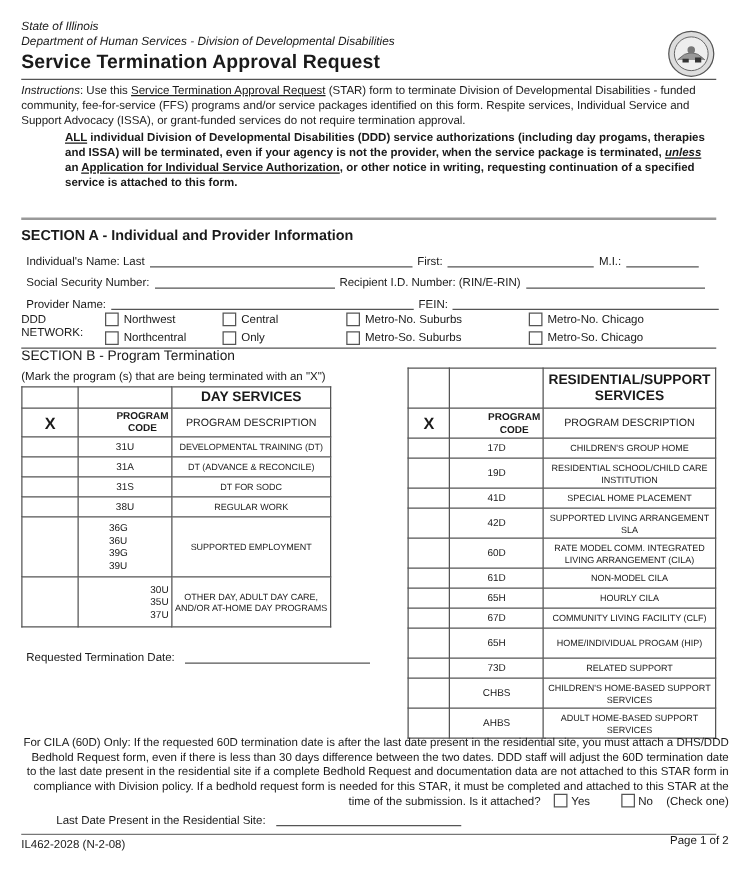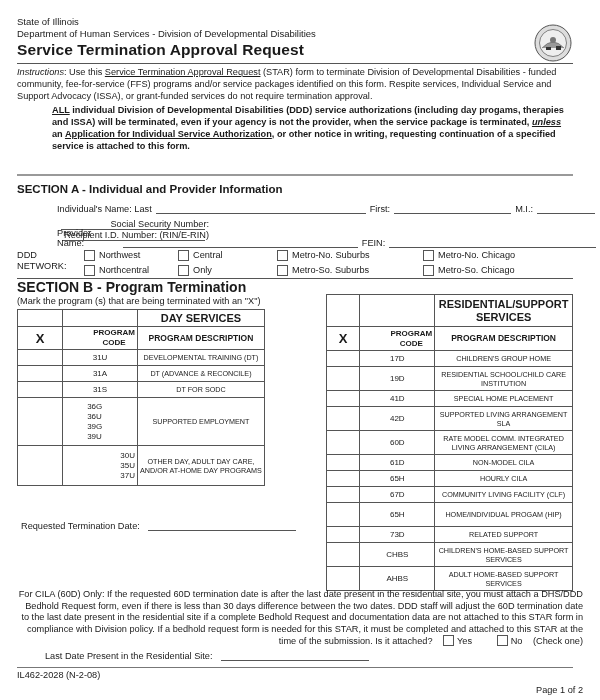--- a/index.html
+++ b/index.html
@@ -1,55 +1,55 @@
 <!DOCTYPE html>
 <html><head>
 <meta charset="utf-8">
 <style>
   * { box-sizing: border-box; margin: 0; padding: 0; }
   html, body { width: 600px; height: 700px; background: #ffffff; overflow: hidden; }
   body { font-family: "Liberation Sans", sans-serif; color: #1a1a1a; position: relative; }
 
   .abs { position: absolute; }
-  .state { left: 17px; top: 16px; font-size: 9.5px; line-height: 12px; }
+  .state { left: 17px; top: 16px; font-size: 9.5px; line-height: 12px; font-style: italic; }
   .title { left: 17px; top: 41px; font-size: 15.5px; font-weight: bold; letter-spacing: 0.1px; }
   .seal { left: 534px; top: 24px; width: 38px; height: 38px; }
   .hr1 { left: 17px; top: 63px; width: 556px; height: 1px; background: #555; }
   .instructions { left: 17px; top: 66px; width: 560px; font-size: 9.2px; line-height: 12px; }
   .instructions u { text-decoration: underline; }
   .notice { left: 52px; top: 104px; width: 520px; font-size: 9.2px; line-height: 12px; font-weight: bold; }
   .hr2 { left: 17px; top: 174px; width: 556px; height: 2px; background: #999; }
   .secA { left: 17px; top: 183px; font-size: 11.5px; font-weight: bold; }
 
-  .row { position: absolute; left: 21px; font-size: 9.2px; height: 12px; display: flex; align-items: flex-end; margin-left: 36px; }
+  .row { position: absolute; left: 21px; font-size: 9.2px; height: 12px; display: flex; align-items: flex-end; }
   .line { border-bottom: 1px solid #555; height: 10px; margin: 0 4px; }
 
   .net-label { left: 17px; top: 250px; font-size: 9.2px; line-height: 11px; }
   .cb { position: absolute; width: 11px; height: 11px; border: 1px solid #555; background: #fff; }
   .cbl { position: absolute; font-size: 9.2px; }
 
   .hr3 { left: 17px; top: 278px; width: 556px; height: 1px; background: #555; }
-  .secB { left: 17px; top: 279px; font-size: 14px; font-weight: bold; }
+  .secB { left: 17px; top: 279px; font-size: 11px; font-weight: normal; }
   .mark { left: 17px; top: 296px; font-size: 9.2px; }
 
   table.t { position: absolute; border-collapse: collapse; }
   table.t td { border: 1px solid #555; text-align: center; vertical-align: middle; font-size: 7.2px; line-height: 9px; padding: 0 2px; }
   table.t td.code { font-size: 8px; line-height: 10px; }
   table.t td.hx { font-size: 13px; font-weight: bold; }
   table.t td.hc { font-size: 8px; font-weight: bold; line-height: 10px; padding-left: 30px; }
-  table.t td.hd { font-size: 8.5px; font-weight: bold; margin-left: 48px; }
+  table.t td.hd { font-size: 8.5px; font-weight: normal; margin-left: 48px; }
   table.t td.ht { font-size: 11px; font-weight: bold; line-height: 13px; }
 
   .rtd { left: 21px; top: 521px; font-size: 9.2px; display: flex; align-items: flex-end; }
   .cila { left: 17px; top: 589px; width: 566px; font-size: 9.2px; line-height: 11.6px; text-align: right; }
   .cila .inl-cb { display: inline-block; width: 11px; height: 11px; border: 1px solid #555; vertical-align: -2px; margin: 0 3px 0 6px; }
   .last { left: 21px; top: 651px; font-size: 9.2px; display: flex; align-items: flex-end; padding-left: 24px; }
   .hr4 { left: 17px; top: 667px; width: 556px; height: 1px; background: #777; }
   .form-id { left: 17px; top: 670px; font-size: 9.2px; }
-  .page { left: 522px; top: 685px; font-size: 9.2px; padding-left: 14px; }
+  .page { left: 522px; top: 667px; font-size: 9.2px; padding-left: 14px; }
 </style>
 </head>
 <body>
 
 <div class="abs state">
   <div>State of Illinois</div>
   <div>Department of Human Services - Division of Developmental Disabilities</div>
 </div>
 <div class="abs title">Service Termination Approval Request</div>
 <svg class="abs seal" viewBox="0 0 38 38">
@@ -76,21 +76,21 @@
 
 <div class="row" style="top:202px;">
   <span>Individual's Name:  Last</span>
   <span class="line" style="width:210px"></span>
   <span>First:</span>
   <span class="line" style="width:117px"></span>
   <span>M.I.:</span>
   <span class="line" style="width:58px"></span>
 </div>
 
-<div class="row" style="top:219px;flex-direction:column;">
+<div class="row" style="top:219px;">
   <span>Social Security Number:</span>
   <span class="line" style="width:144px"></span>
   <span>Recipient I.D. Number:  (RIN/E-RIN)</span>
   <span class="line" style="width:143px"></span>
 </div>
 
 <div class="row" style="top:236px;">
   <span>Provider Name:</span>
   <span class="line" style="width:242px"></span>
   <span>FEIN:</span>
@@ -150,20 +150,25 @@
   <tr style="height:16px">
     <td></td>
     <td class="code">31A</td>
     <td>DT (ADVANCE &amp; RECONCILE)</td>
   </tr>
   <tr style="height:16px">
     <td></td>
     <td class="code">31S</td>
     <td>DT FOR SODC</td>
   </tr>
+  <tr style="height:16px">
+    <td></td>
+    <td class="code">38U</td>
+    <td>REGULAR WORK</td>
+  </tr>
   <tr style="height:48px">
     <td></td>
     <td class="code" style="white-space:pre-line;text-align:left;padding-left:24px">36G
 36U
 39G
 39U</td>
     <td>SUPPORTED EMPLOYMENT</td>
   </tr>
   <tr style="height:40px">
     <td></td>

